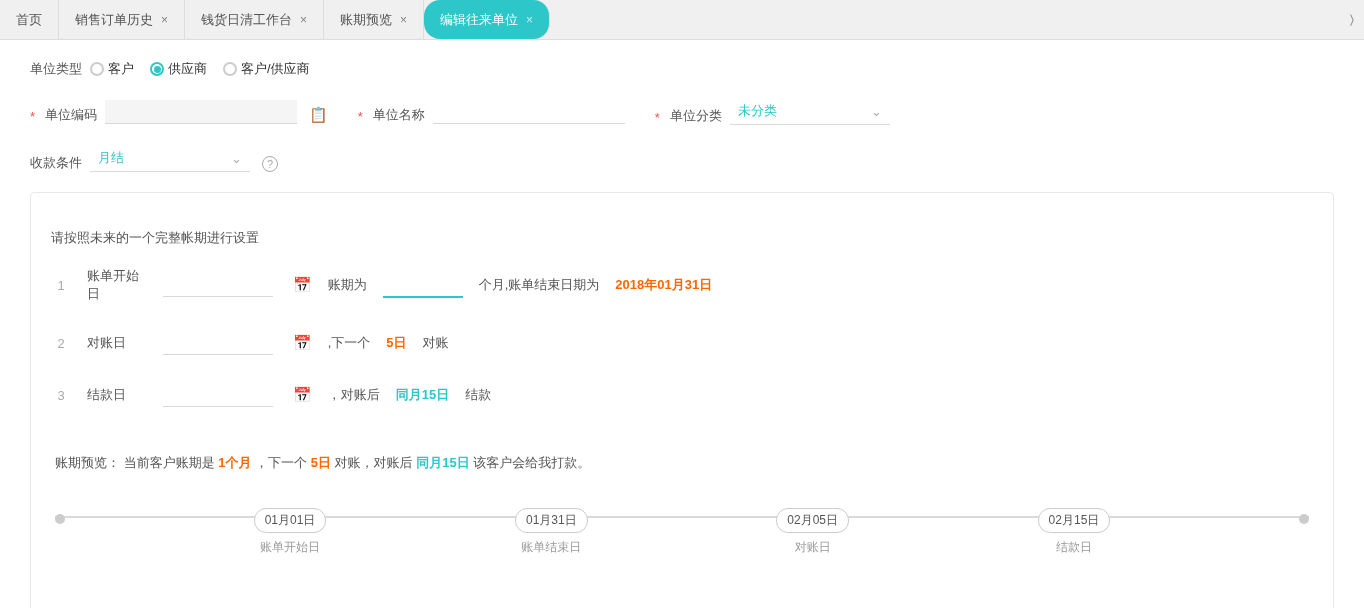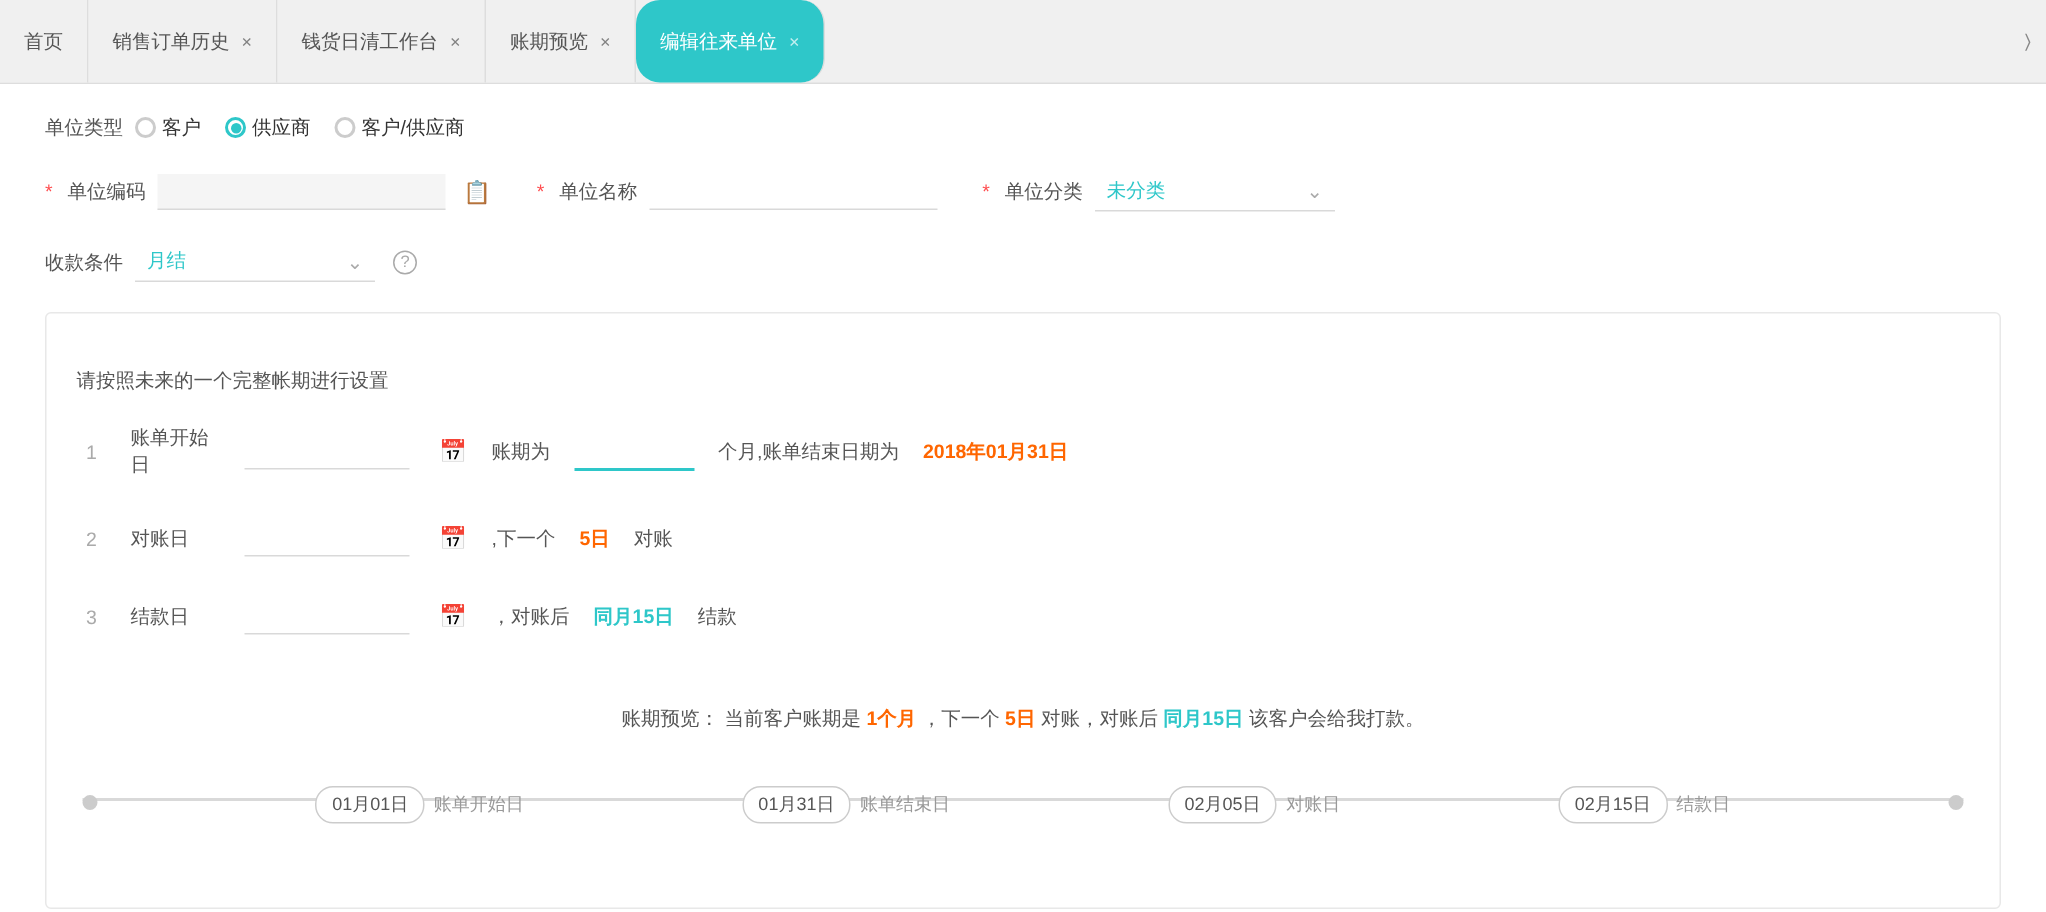--- a/index.html
+++ b/index.html
@@ -4,21 +4,21 @@
   <style>
     * { box-sizing: border-box; margin: 0; padding: 0; }
     body { font-family: 'Microsoft YaHei', Arial, sans-serif; font-size: 13px; background: #f5f5f5; color: #333; }
 
     
     .tab-bar {
       display: flex;
       align-items: stretch;
       background: #f0f0f0;
       border-bottom: 1px solid #ddd;
-      height: 56px;
+      height: 40px;
     }
     .tab {
       display: flex;
       align-items: center;
       padding: 0 16px;
       cursor: pointer;
       border-right: 1px solid #ddd;
       white-space: nowrap;
       font-size: 13px;
       color: #555;
@@ -54,21 +54,21 @@
 
     
     .form-row {
       display: flex;
       align-items: center;
       margin-bottom: 20px;
       gap: 30px;
     }
     .form-field {
       display: flex;
-      align-items: center;
+      align-items: flex-end;
       gap: 8px;
     }
     .form-label {
       color: #555;
       white-space: nowrap;
     }
     .required-star {
       color: #ff4d4f;
       margin-right: 2px;
     }
@@ -183,21 +183,20 @@
     }
     .desc-text { color: #555; }
     .highlight-orange { color: #ff6600; font-weight: bold; }
     .highlight-teal { color: #2ec7c9; font-weight: bold; }
 
     
     .preview-section {
       padding: 16px 4px 0;
       font-size: 13px;
       color: #555;
-      text-align: center;
     }
     .preview-text {
       margin-bottom: 24px;
       line-height: 1.8;
     }
 
     
     .timeline-container {
       position: relative;
       display: flex;
@@ -215,21 +214,21 @@
     .timeline-points {
       display: flex;
       align-items: flex-start;
       justify-content: space-between;
       width: 100%;
       position: relative;
       z-index: 1;
     }
     .timeline-point {
       display: flex;
-      flex-direction: row;
+      flex-direction: column;
       align-items: center;
       gap: 6px;
     }
     .tl-badge {
       border: 1px solid #ccc;
       border-radius: 12px;
       padding: 3px 10px;
       font-size: 12px;
       color: #555;
       background: #fff;

